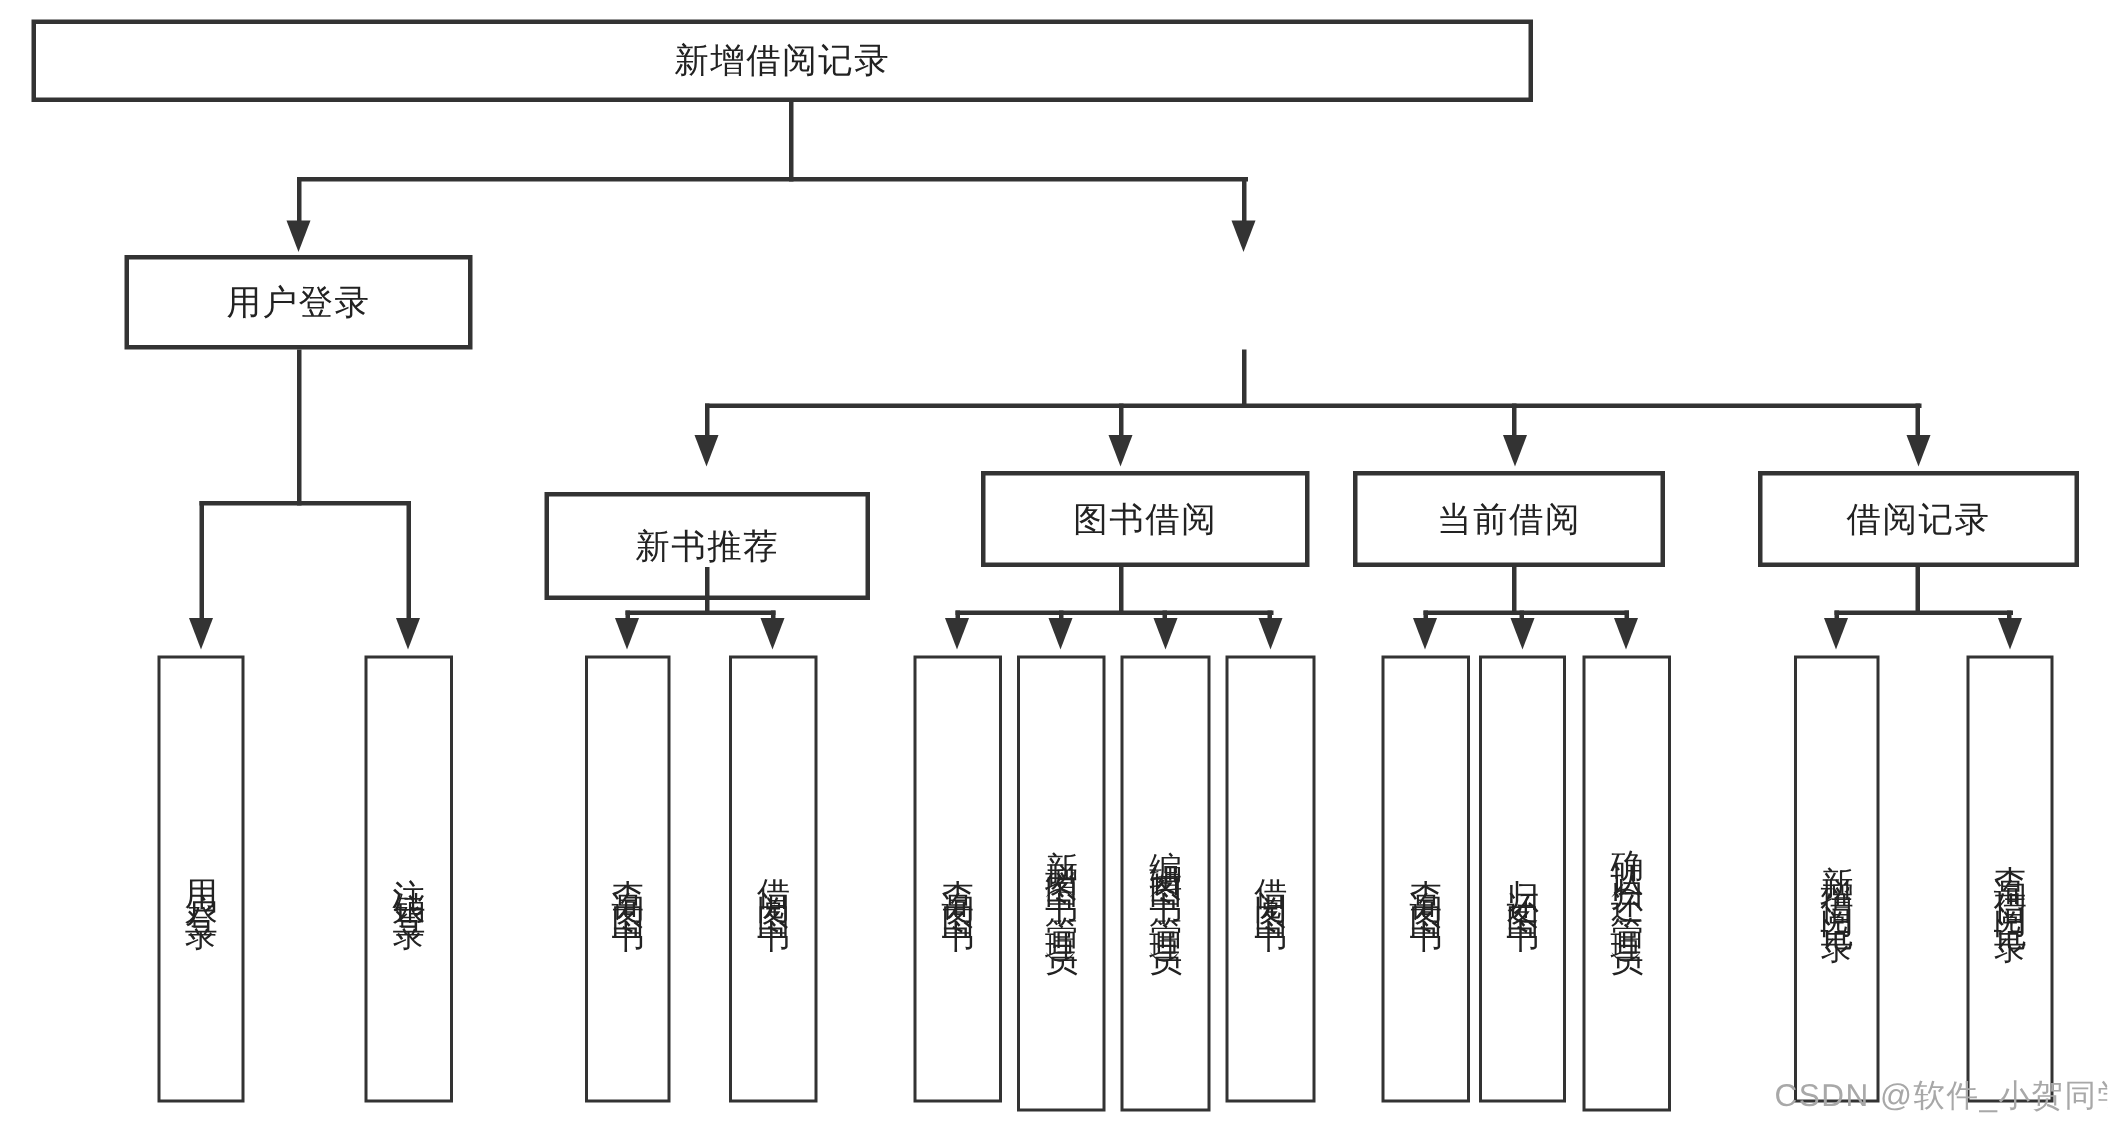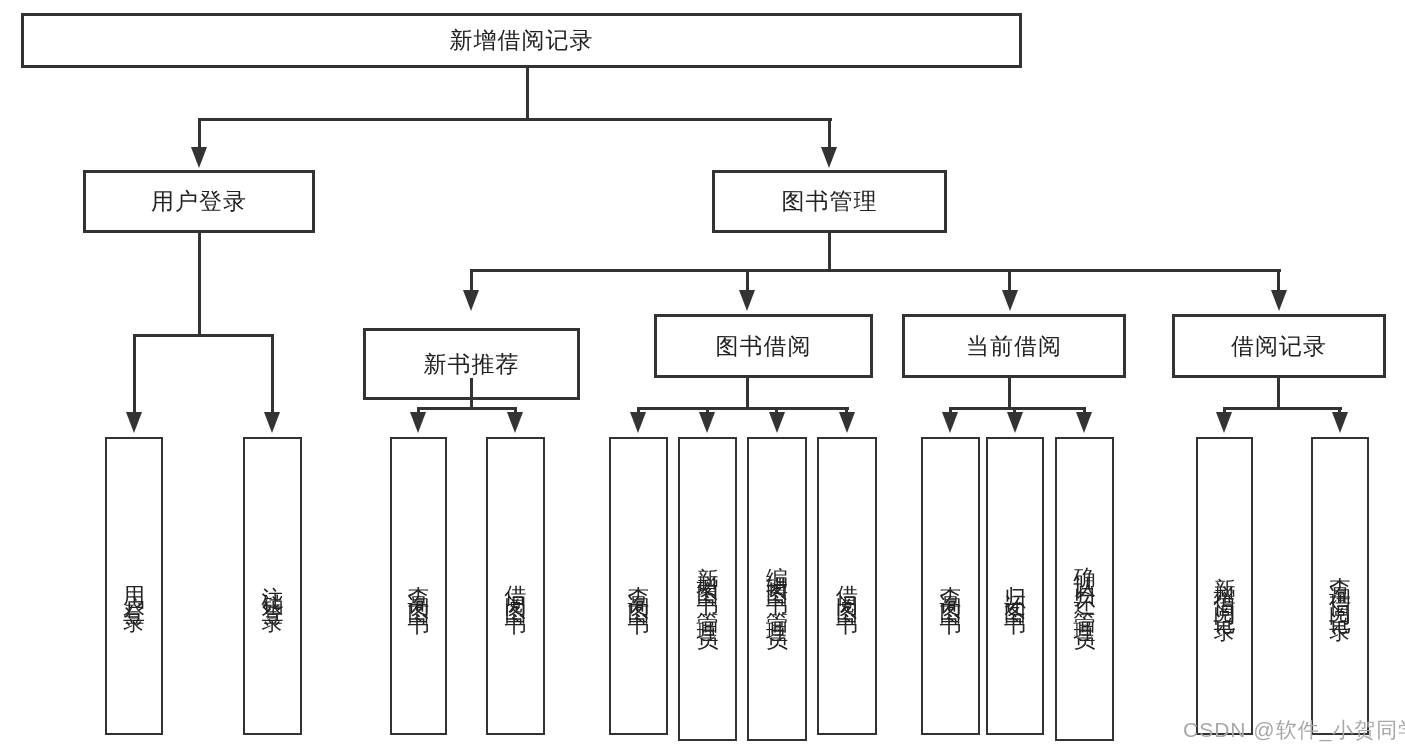--- a/index.html
+++ b/index.html
@@ -61,23 +61,20 @@
   <div class="vline" style="left:526px;top:68px;height:53px"></div>
   <div class="hline" style="left:198px;top:118px;width:634px"></div>
   <div class="vline" style="left:198px;top:118px;height:32px"></div>
   <div class="arrow" style="left:191px;top:147px"></div>
   <div class="vline" style="left:828px;top:118px;height:32px"></div>
   <div class="arrow" style="left:821px;top:147px"></div>
 
   <div class="node" style="left:83px;top:170px;width:232px;height:63px">
     <span class="lbl">用户登录</span>
   </div>
-  <div class="node" style="left:712px;top:170px;width:235px;height:63px">
-    <span class="lbl">图书管理</span>
-  </div>
 
   <div class="vline" style="left:198px;top:233px;height:104px"></div>
   <div class="hline" style="left:133px;top:334px;width:141px"></div>
   <div class="vline" style="left:133px;top:334px;height:80px"></div>
   <div class="arrow" style="left:126px;top:412px"></div>
   <div class="vline" style="left:271px;top:334px;height:80px"></div>
   <div class="arrow" style="left:264px;top:412px"></div>
 
   <div class="vline" style="left:828px;top:233px;height:38px"></div>
   <div class="hline" style="left:470px;top:269px;width:811px"></div>
@@ -89,21 +86,21 @@
   <div class="arrow" style="left:1002px;top:290px"></div>
   <div class="vline" style="left:1277px;top:269px;height:21px"></div>
   <div class="arrow" style="left:1271px;top:290px"></div>
 
   <div class="node" style="left:363px;top:328px;width:217px;height:72px">
     <span class="lbl">新书推荐</span>
   </div>
   <div class="node" style="left:654px;top:314px;width:219px;height:64px">
     <span class="lbl">图书借阅</span>
   </div>
-  <div class="node" style="left:902px;top:314px;width:224px;height:64px">
+  <div class="node" style="left:902px;top:314px;width:208px;height:64px">
     <span class="lbl">当前借阅</span>
   </div>
   <div class="node" style="left:1172px;top:314px;width:214px;height:64px">
     <span class="lbl">借阅记录</span>
   </div>
 
   <div class="vline" style="left:470px;top:378px;height:31px"></div>
   <div class="hline" style="left:417px;top:407px;width:100px"></div>
   <div class="vline" style="left:417px;top:407px;height:7px"></div>
   <div class="arrow" style="left:410px;top:412px"></div>

